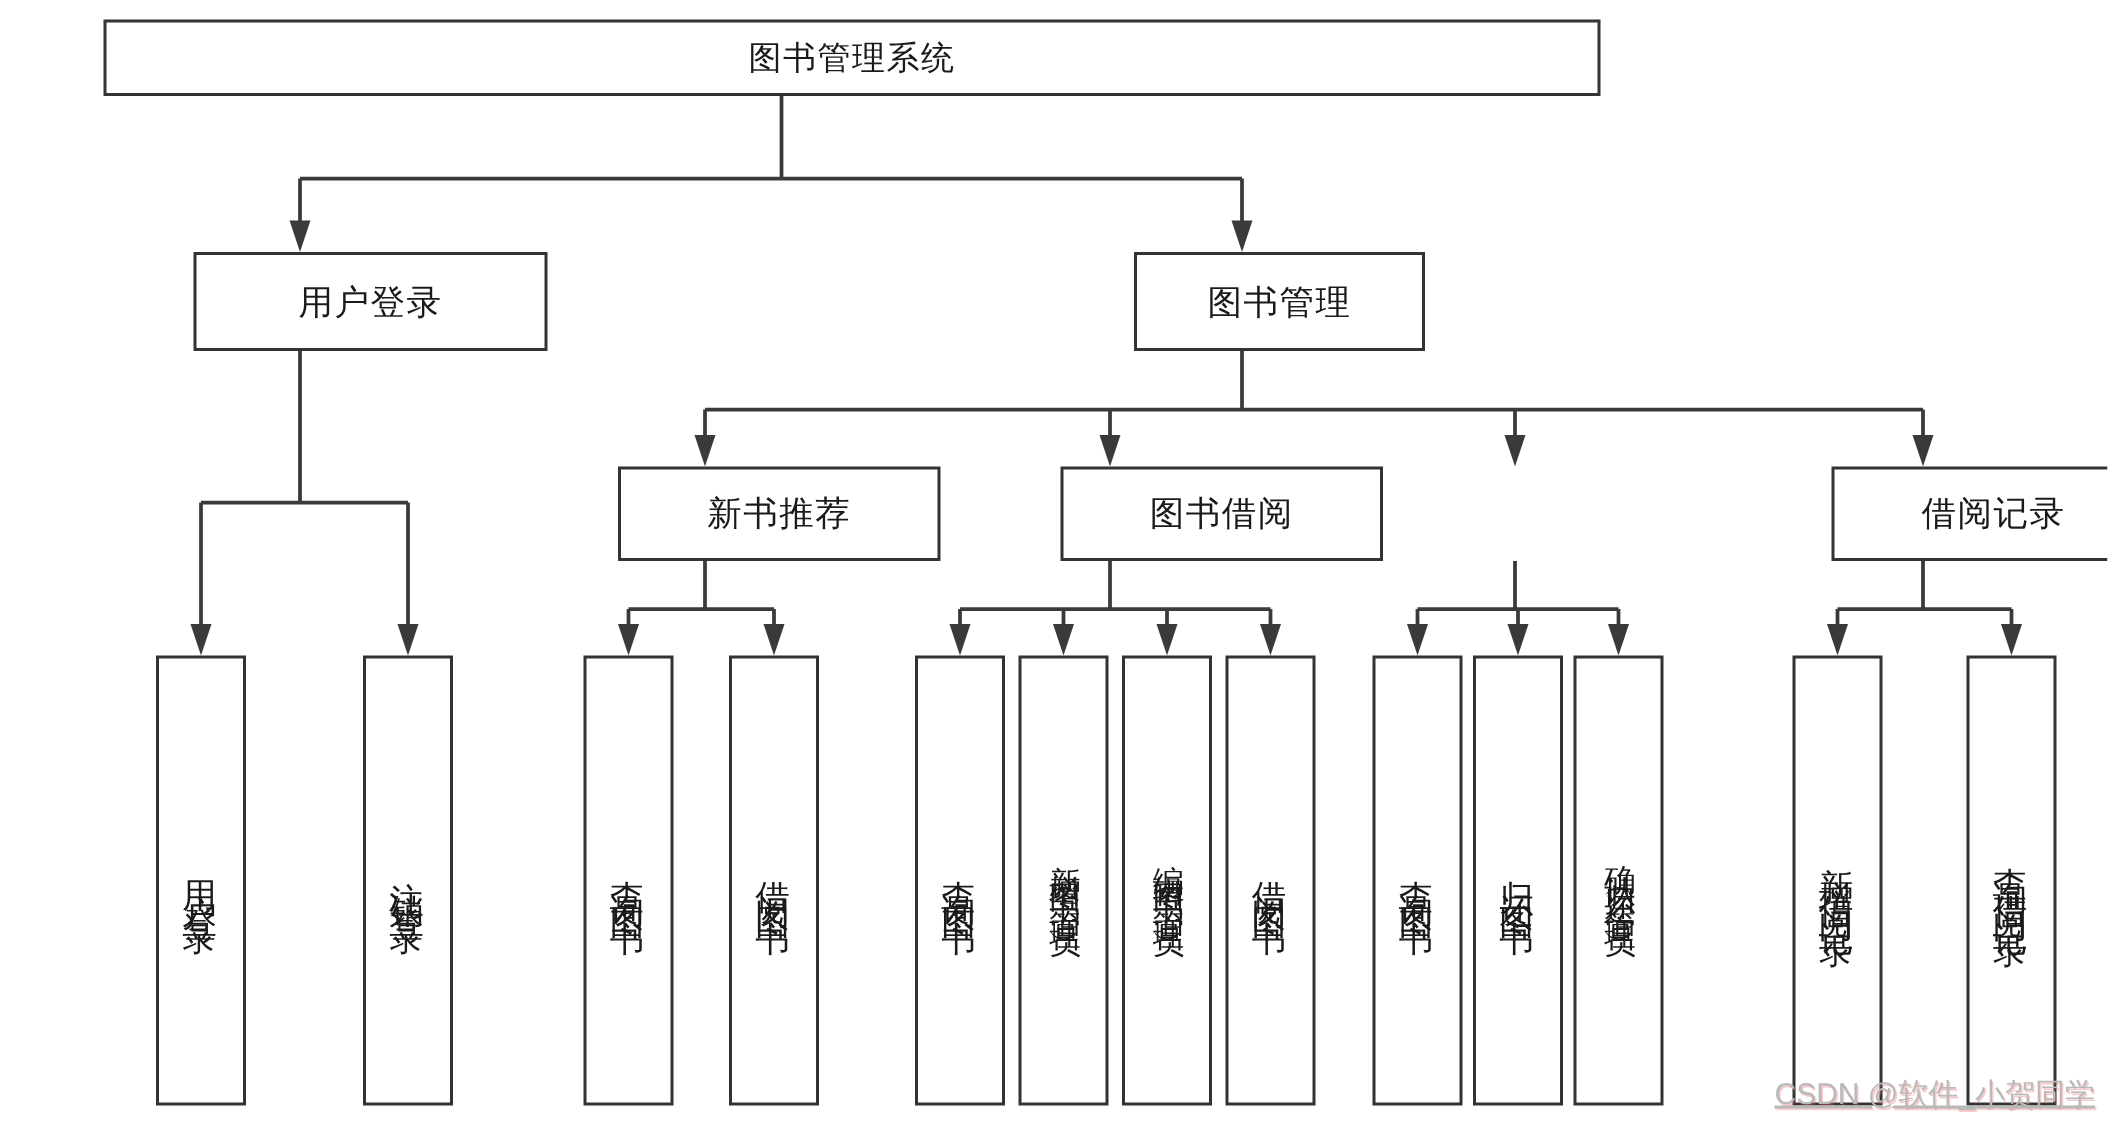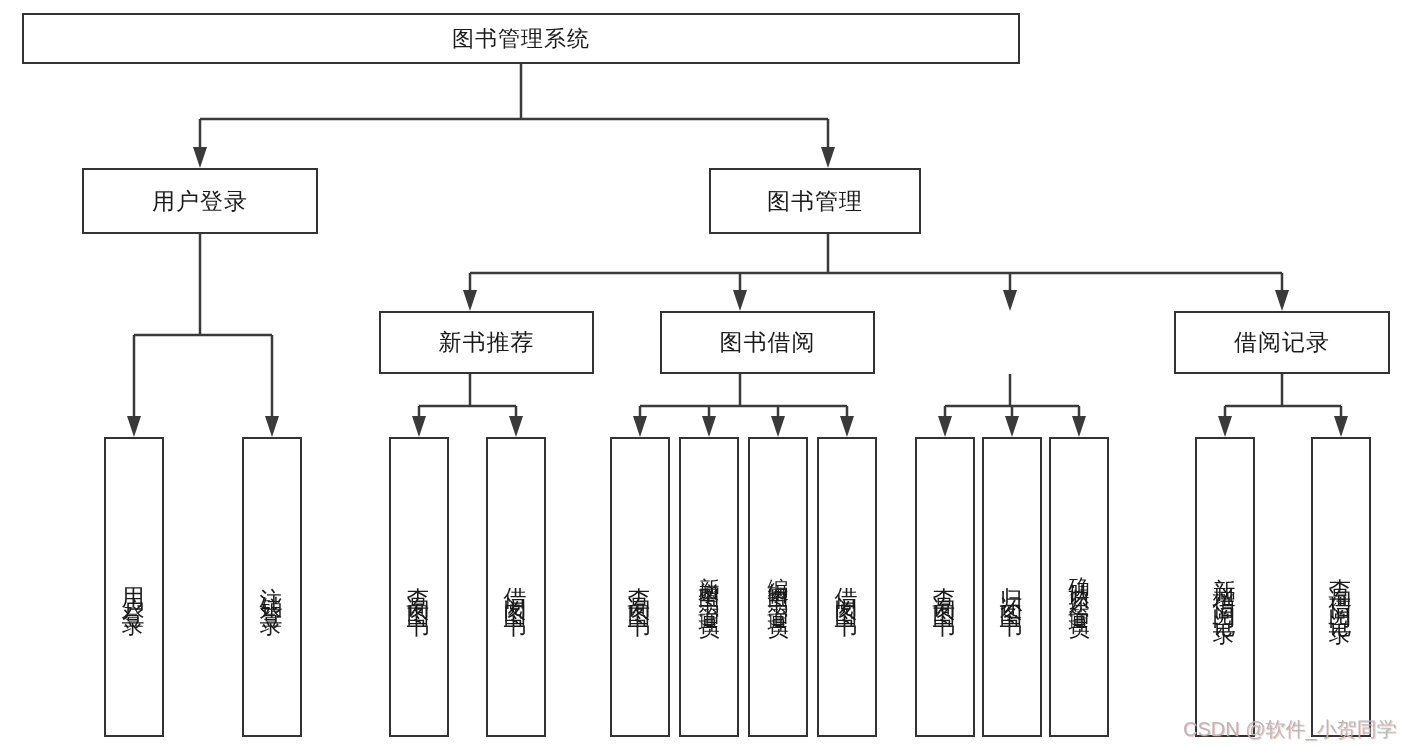--- a/index.html
+++ b/index.html
@@ -13,36 +13,37 @@
   svg.connectors{position:absolute;left:0;top:0;z-index:1;}
   .box{
     position:absolute;
     box-sizing:border-box;
     background:#ffffff;
     border:2.5px solid #333333;
     color:#1a1a1a;
     display:flex;align-items:center;justify-content:center;
     z-index:2;
   }
-  .box.h{font-size:23px;letter-spacing:1px;}
+  .box.h{font-size:23px;letter-spacing:1px;margin-left:47px;}
   .box.root{font-size:22px;}
   .box.v{
     writing-mode:vertical-rl;
     font-size:23px;
     letter-spacing:9px;
   }
   .box.v.tight{font-size:21px;letter-spacing:6px;}
   .watermark{
     position:absolute;
     left:1183px;top:716px;
     z-index:3;
     font-size:20px;
     color:#b9b9b9;
     text-shadow:1px 1px 0 rgba(231,101,101,0.35);
     white-space:nowrap;
+    text-decoration:underline;
   }
 </style>
 </head>
 <body>
 
 <div class="canvas">
 
   <svg class="connectors" width="1405" height="747" viewBox="0 0 1405 747">
     <g stroke="#3a3a3a" stroke-width="2.5" fill="none">
 
@@ -82,23 +83,23 @@
       <polygon points="1005,416 1019,416 1012,437"></polygon>
       <polygon points="1072,416 1086,416 1079,437"></polygon>
       <polygon points="1218,416 1232,416 1225,437"></polygon>
       <polygon points="1334,416 1348,416 1341,437"></polygon>
     </g>
   </svg>
 
   <div class="box h root" style="left:22px;top:13px;width:998px;height:51px">图书管理系统</div>
 
   <div class="box h" style="left:82px;top:168px;width:236px;height:66px">用户登录</div>
-  <div class="box h" style="left:709px;top:168px;width:212px;height:66px">图书管理</div>
+  <div class="box h" style="left:709px;top:168px;width:194px;height:66px">图书管理</div>
 
-  <div class="box h" style="left:379px;top:311px;width:215px;height:63px">新书推荐</div>
+  <div class="box h" style="left:365px;top:311px;width:215px;height:63px">新书推荐</div>
   <div class="box h" style="left:660px;top:311px;width:215px;height:63px">图书借阅</div>
   <div class="box h" style="left:1174px;top:311px;width:216px;height:63px">借阅记录</div>
 
   <div class="box v" style="left:104px;top:437px;width:60px;height:300px">用户登录</div>
   <div class="box v" style="left:242px;top:437px;width:60px;height:300px">注销登录</div>
 
   <div class="box v" style="left:389px;top:437px;width:60px;height:300px">查询图书</div>
   <div class="box v" style="left:486px;top:437px;width:60px;height:300px">借阅图书</div>
 
   <div class="box v" style="left:610px;top:437px;width:60px;height:300px">查询图书</div>

